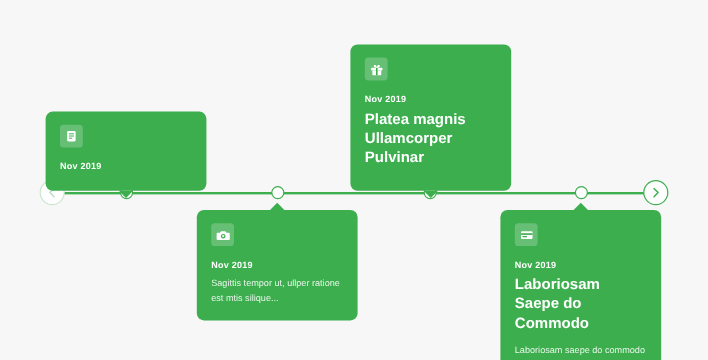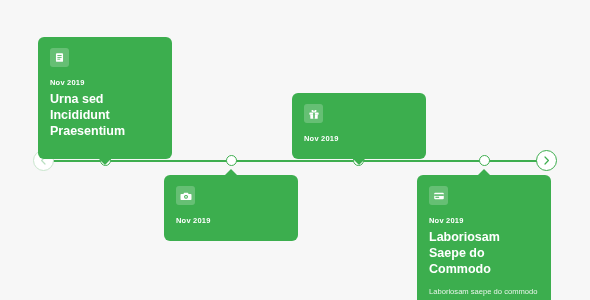--- a/index.html
+++ b/index.html
@@ -164,47 +164,48 @@
     <div class="pointer"></div>
     <div class="card-icon">
       <svg width="11" height="11" viewBox="0 0 14 14">
         <rect x="2.5" y="1.5" width="9" height="11" rx="1.2" fill="#ffffff"></rect>
         <rect x="4.3" y="4" width="5.4" height="1" fill="#3cae4e"></rect>
         <rect x="4.3" y="6.3" width="5.4" height="1" fill="#3cae4e"></rect>
         <rect x="4.3" y="8.6" width="3.6" height="1" fill="#3cae4e"></rect>
       </svg>
     </div>
     <div class="card-date">Nov 2019</div>
-    <div class="card-title">Urna sed Incididunt Praesentium</div>
   </div>
 
   <div class="card top" id="card-2">
     <div class="pointer"></div>
     <div class="card-icon">
       <svg width="12" height="12" viewBox="0 0 14 14">
         <rect x="1.6" y="5.2" width="10.8" height="2.6" rx="0.5" fill="#ffffff"></rect>
         <rect x="2.7" y="7.8" width="8.6" height="4.7" rx="0.6" fill="#ffffff"></rect>
         <rect x="6.2" y="5.2" width="1.6" height="7.3" fill="#3cae4e"></rect>
         <path d="M7 5.2 C5.4 5.2 4 4.6 4 3.5 C4 2.5 5.2 2.2 6 2.7 C6.6 3.1 7 4.2 7 5.2 Z" fill="#ffffff"></path>
         <path d="M7 5.2 C8.6 5.2 10 4.6 10 3.5 C10 2.5 8.8 2.2 8 2.7 C7.4 3.1 7 4.2 7 5.2 Z" fill="#ffffff"></path>
       </svg>
     </div>
     <div class="card-date">Nov 2019</div>
+    <div class="card-title">Platea magnis Ullamcorper Pulvinar</div>
   </div>
 
   <div class="card bottom" id="card-3">
     <div class="pointer"></div>
     <div class="card-icon">
       <svg width="12" height="12" viewBox="0 0 14 14">
         <path d="M1.5 4.6 h2.4 l1-1.5 h4.2 l1 1.5 h2.4 a0.9 0.9 0 0 1 0.9 0.9 v5.2 a0.9 0.9 0 0 1 -0.9 0.9 h-11 a0.9 0.9 0 0 1 -0.9 -0.9 v-5.2 a0.9 0.9 0 0 1 0.9 -0.9 z" fill="#ffffff"></path>
         <circle cx="7" cy="8" r="2.2" fill="#3cae4e"></circle>
         <circle cx="7" cy="8" r="1.1" fill="#ffffff"></circle>
       </svg>
     </div>
     <div class="card-date">Nov 2019</div>
+    <div class="card-body">Sagittis tempor ut, ullper ratione est mtis silique...</div>
   </div>
 
   <div class="card bottom" id="card-4">
     <div class="pointer"></div>
     <div class="card-icon">
       <svg width="12" height="12" viewBox="0 0 14 14">
         <rect x="1.4" y="3.2" width="11.2" height="7.6" rx="1.1" fill="#ffffff"></rect>
         <rect x="1.4" y="5.1" width="11.2" height="1.6" fill="#3cae4e"></rect>
         <rect x="2.8" y="7.8" width="4.4" height="1.3" rx="0.3" fill="#3cae4e"></rect>
       </svg>

